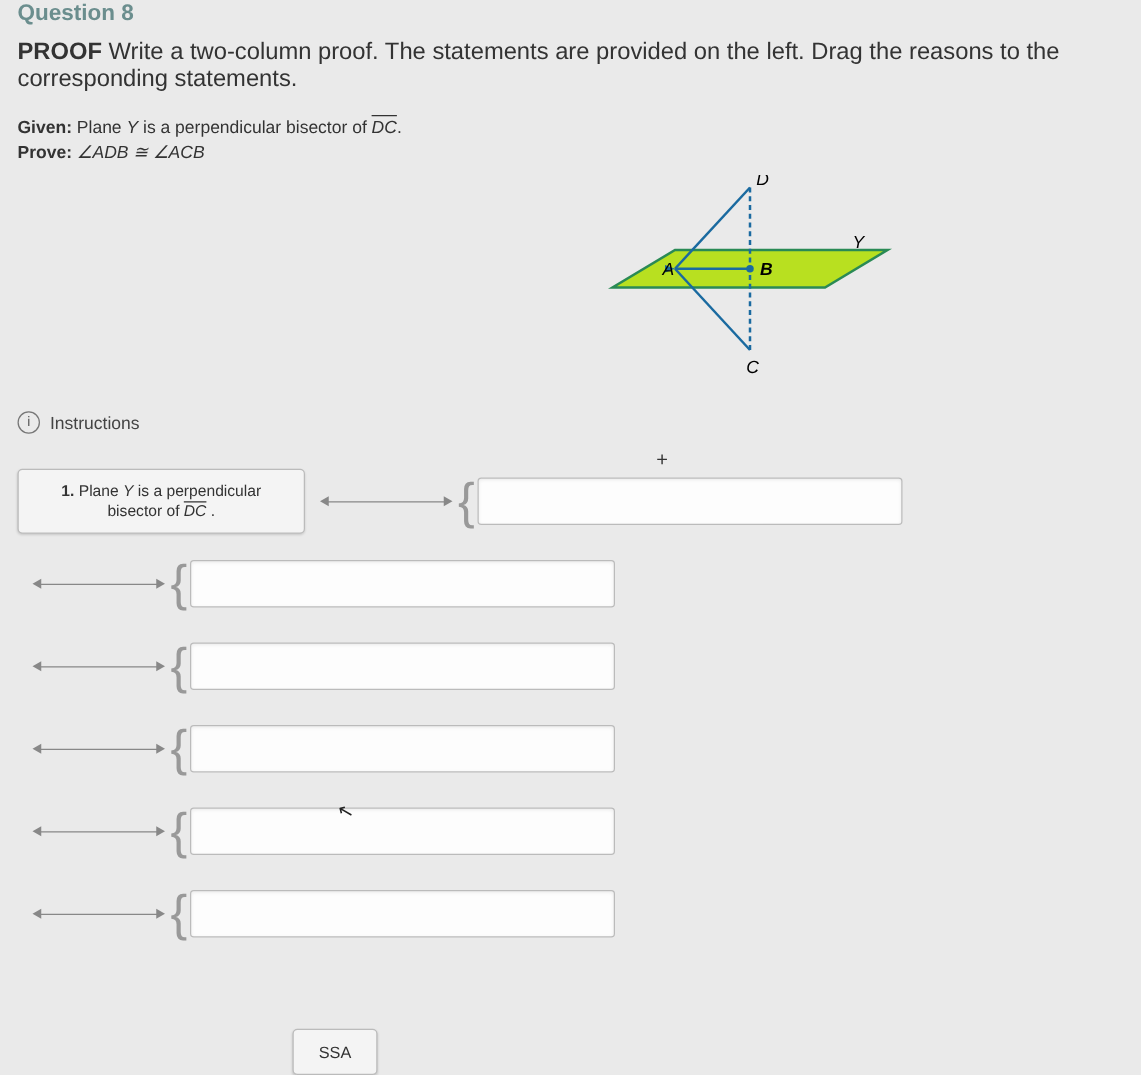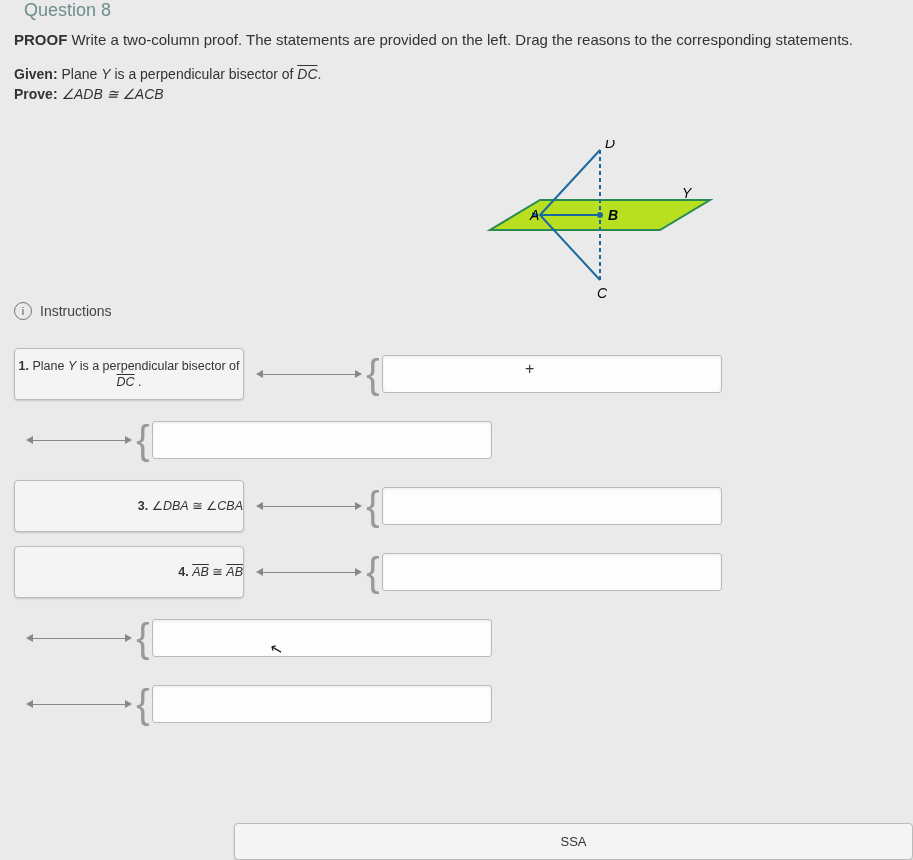--- a/index.html
+++ b/index.html
@@ -8,27 +8,26 @@
     background: #eaeaea;
     color: #333;
     width: 913px;
     height: 860px;
     overflow: hidden;
     position: relative;
     padding: 0 14px;
   }
   .question-header {
     font-size: 18px;
-    font-weight: 400;
+    font-weight: 700;
     color: #6b8e8e;
     margin-bottom: 10px;
-    margin-left: 10px;
   }
   .proof-line {
-    font-size: 15px;
+    font-size: 19px;
     margin: 6px 0 18px 0;
   }
   .proof-line b { font-weight: 700; }
   .given-prove { font-size: 14px; margin: 4px 0; }
   .given-prove b { font-weight: 700; text-align: right; }
   .overline { text-decoration: overline; font-style: italic; margin-top: 44px; }
   .ital { font-style: italic; }
   .diagram-wrap {
     position: absolute;
     left: 460px;
@@ -64,24 +63,24 @@
   }
   .statement-box {
     width: 230px;
     height: 52px;
     background: #f4f4f4;
     border: 1px solid #bbb;
     border-radius: 4px;
     box-shadow: 0 1px 2px rgba(0,0,0,0.15);
     display: flex;
     align-items: center;
-    justify-content: flex-end;
+    justify-content: center;
     font-size: 12.5px;
     text-align: center;
-    padding: 4px 0;
+    padding: 4px 22px;
     line-height: 1.3;
   }
   .connector {
     width: 120px;
     height: 52px;
     position: relative;
     flex-shrink: 0;
   }
   .connector::before {
     content: "";
@@ -133,21 +132,21 @@
     color: #222;
     transform: rotate(-15deg);
   }
   .bank {
     position: absolute;
     bottom: 0;
     left: 14px;
     right: 0;
     display: flex;
     gap: 117px;
-    flex-direction: column;
+    align-items: center;
   }
   .bank-item {
     background: #f4f4f4;
     border: 1px solid #bbb;
     border-radius: 4px;
     box-shadow: 0 1px 2px rgba(0,0,0,0.15);
     padding: 10px 20px;
     font-size: 13px;
     text-align: center;
   }
@@ -214,35 +213,29 @@
   <div class="proof-row">
     <div class="connector">
         <span class="arrow-l"></span>
         <span class="arrow-r"></span>
       </div>
     <div class="brace">{</div>
     <div class="reason-box"></div>
   </div>
 
   <div class="proof-row">
-    <div class="statement-box">
-      <span><b>3.</b> <span>∠<i>DBA</i> ≅ ∠<i>CBA</i></span></span>
-    </div>
-    <div class="connector">
-        <span class="arrow-l"></span>
-        <span class="arrow-r"></span>
-      </div>
-    <div class="brace">{</div>
-    <div class="reason-box"></div>
-  </div>
-
-  <div class="proof-row">
-    <div class="statement-box">
-      <span><b>4.</b> <span><span class="overline">AB</span> ≅ <span class="overline">AB</span></span></span>
-    </div>
+    <div class="connector">
+        <span class="arrow-l"></span>
+        <span class="arrow-r"></span>
+      </div>
+    <div class="brace">{</div>
+    <div class="reason-box"></div>
+  </div>
+
+  <div class="proof-row">
     <div class="connector">
         <span class="arrow-l"></span>
         <span class="arrow-r"></span>
       </div>
     <div class="brace">{</div>
     <div class="reason-box"></div>
   </div>
 
   <div class="proof-row">
     <div class="connector">

